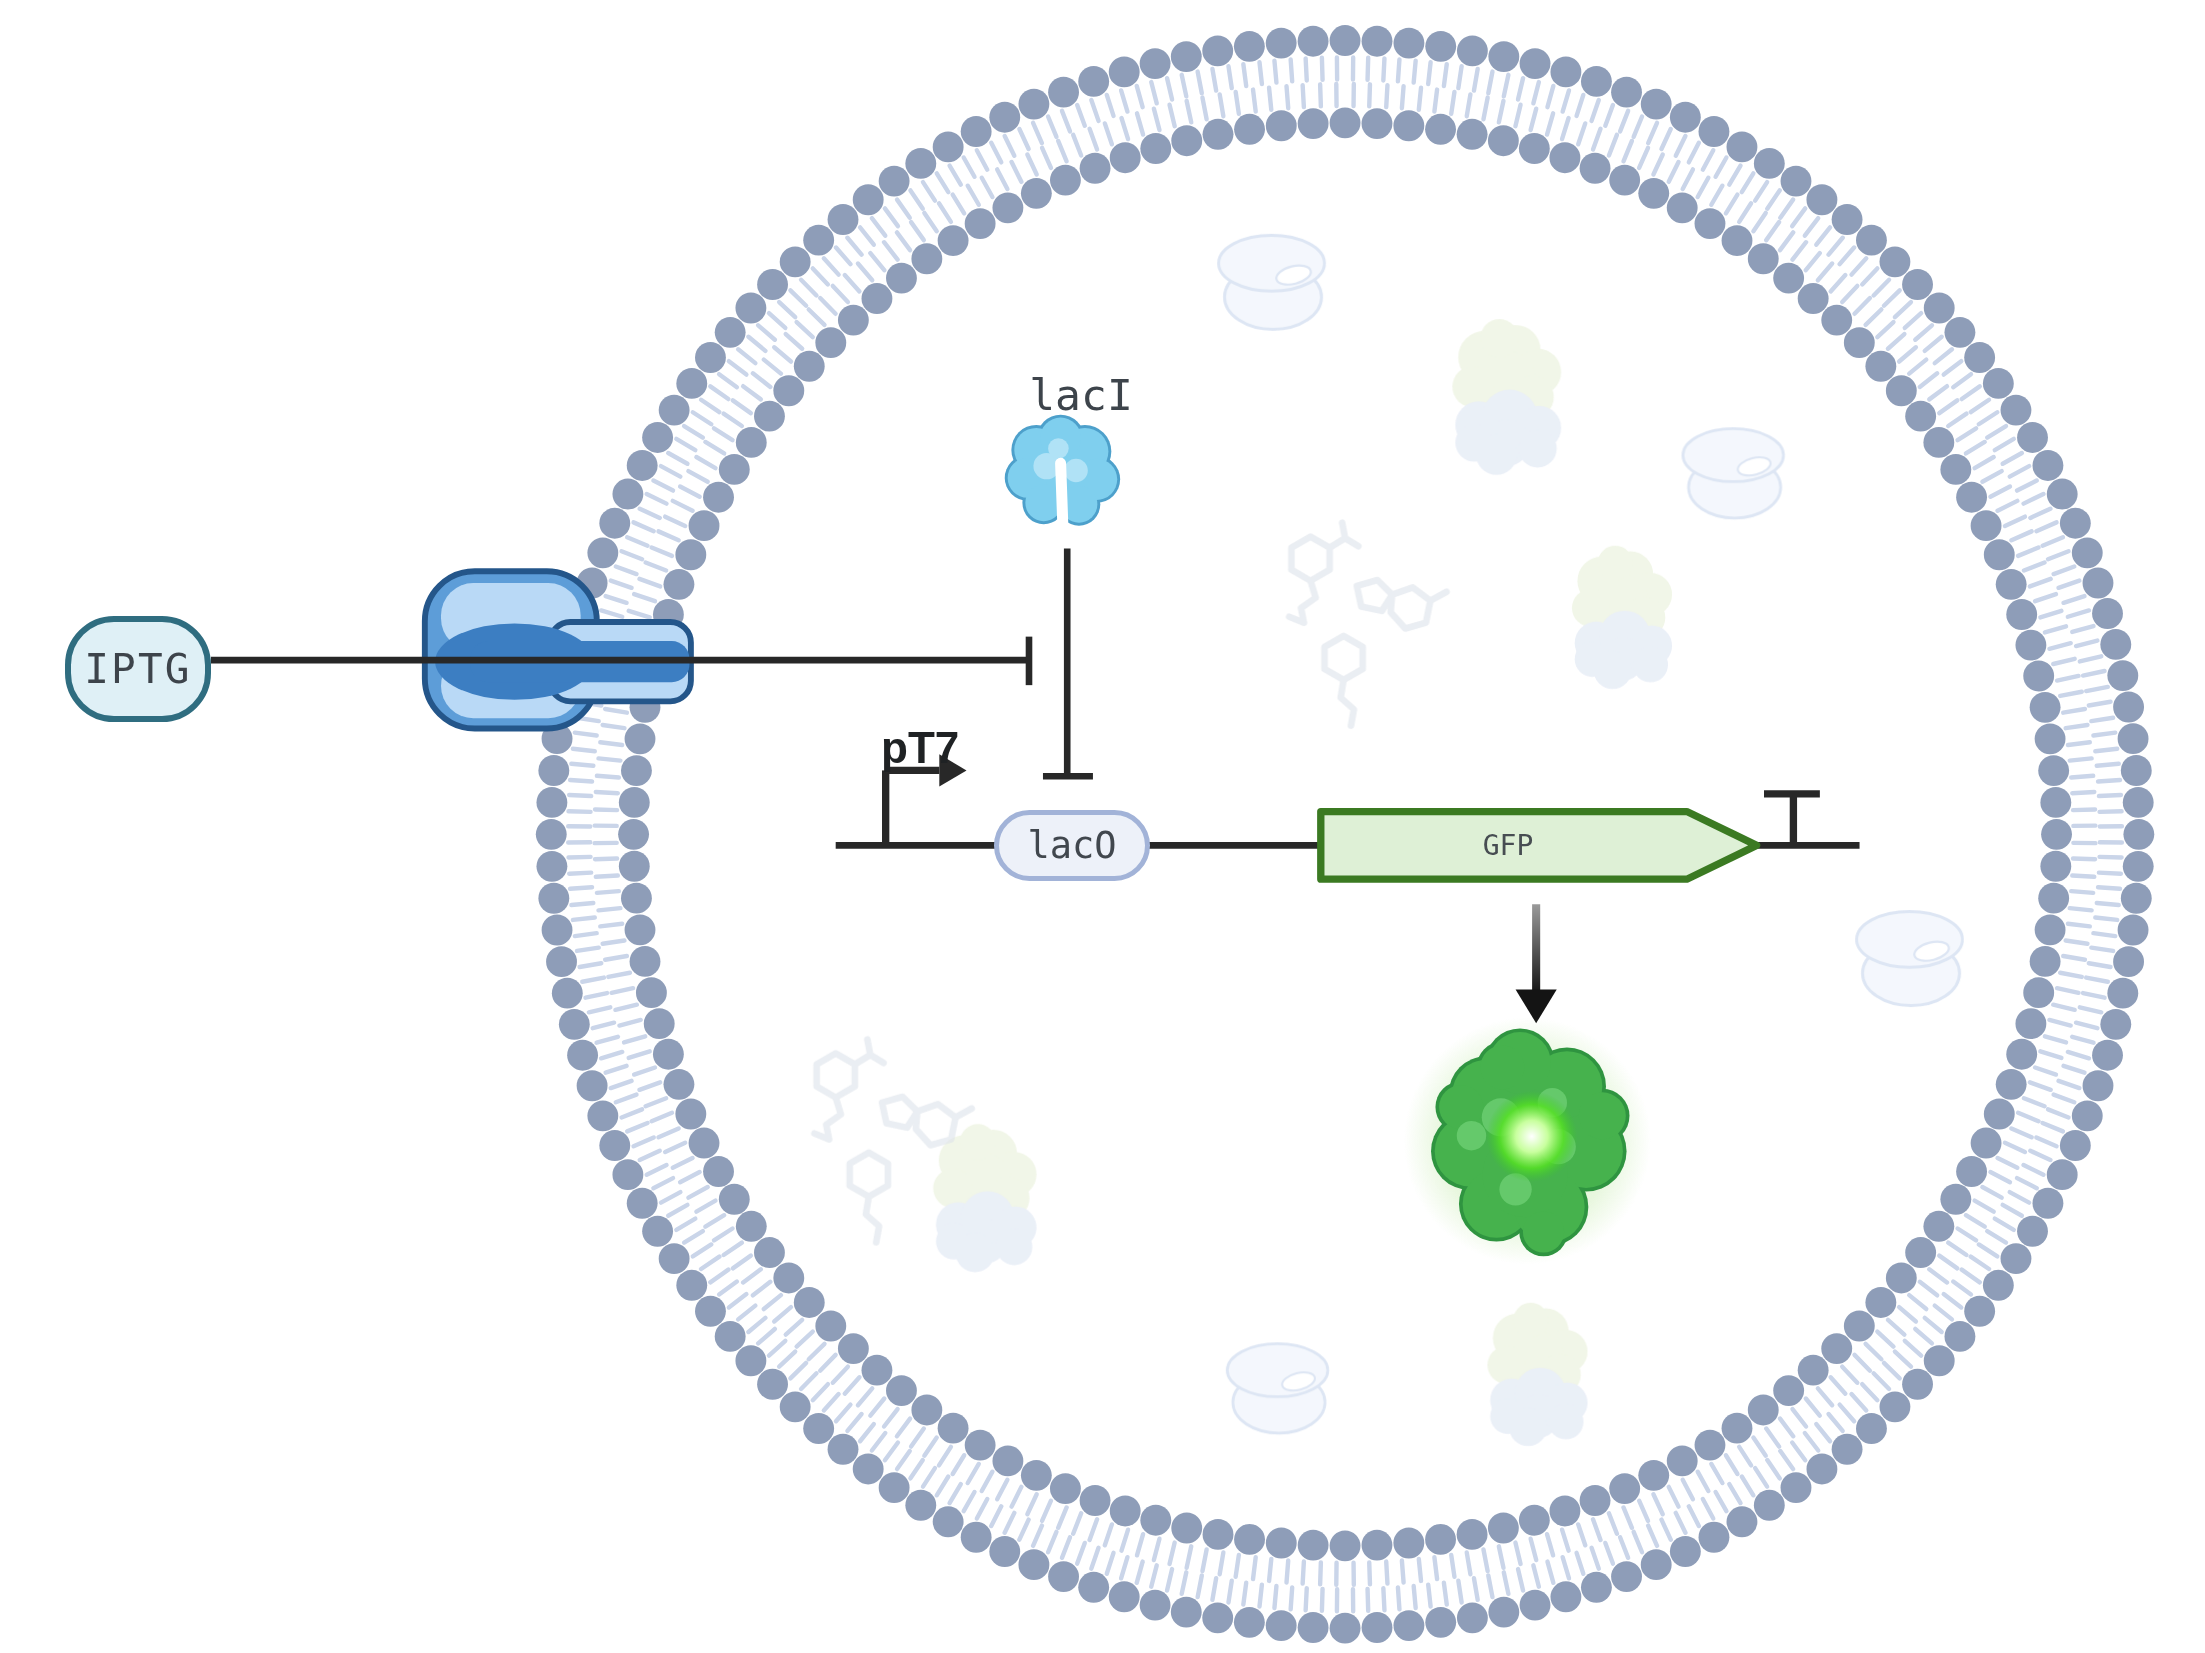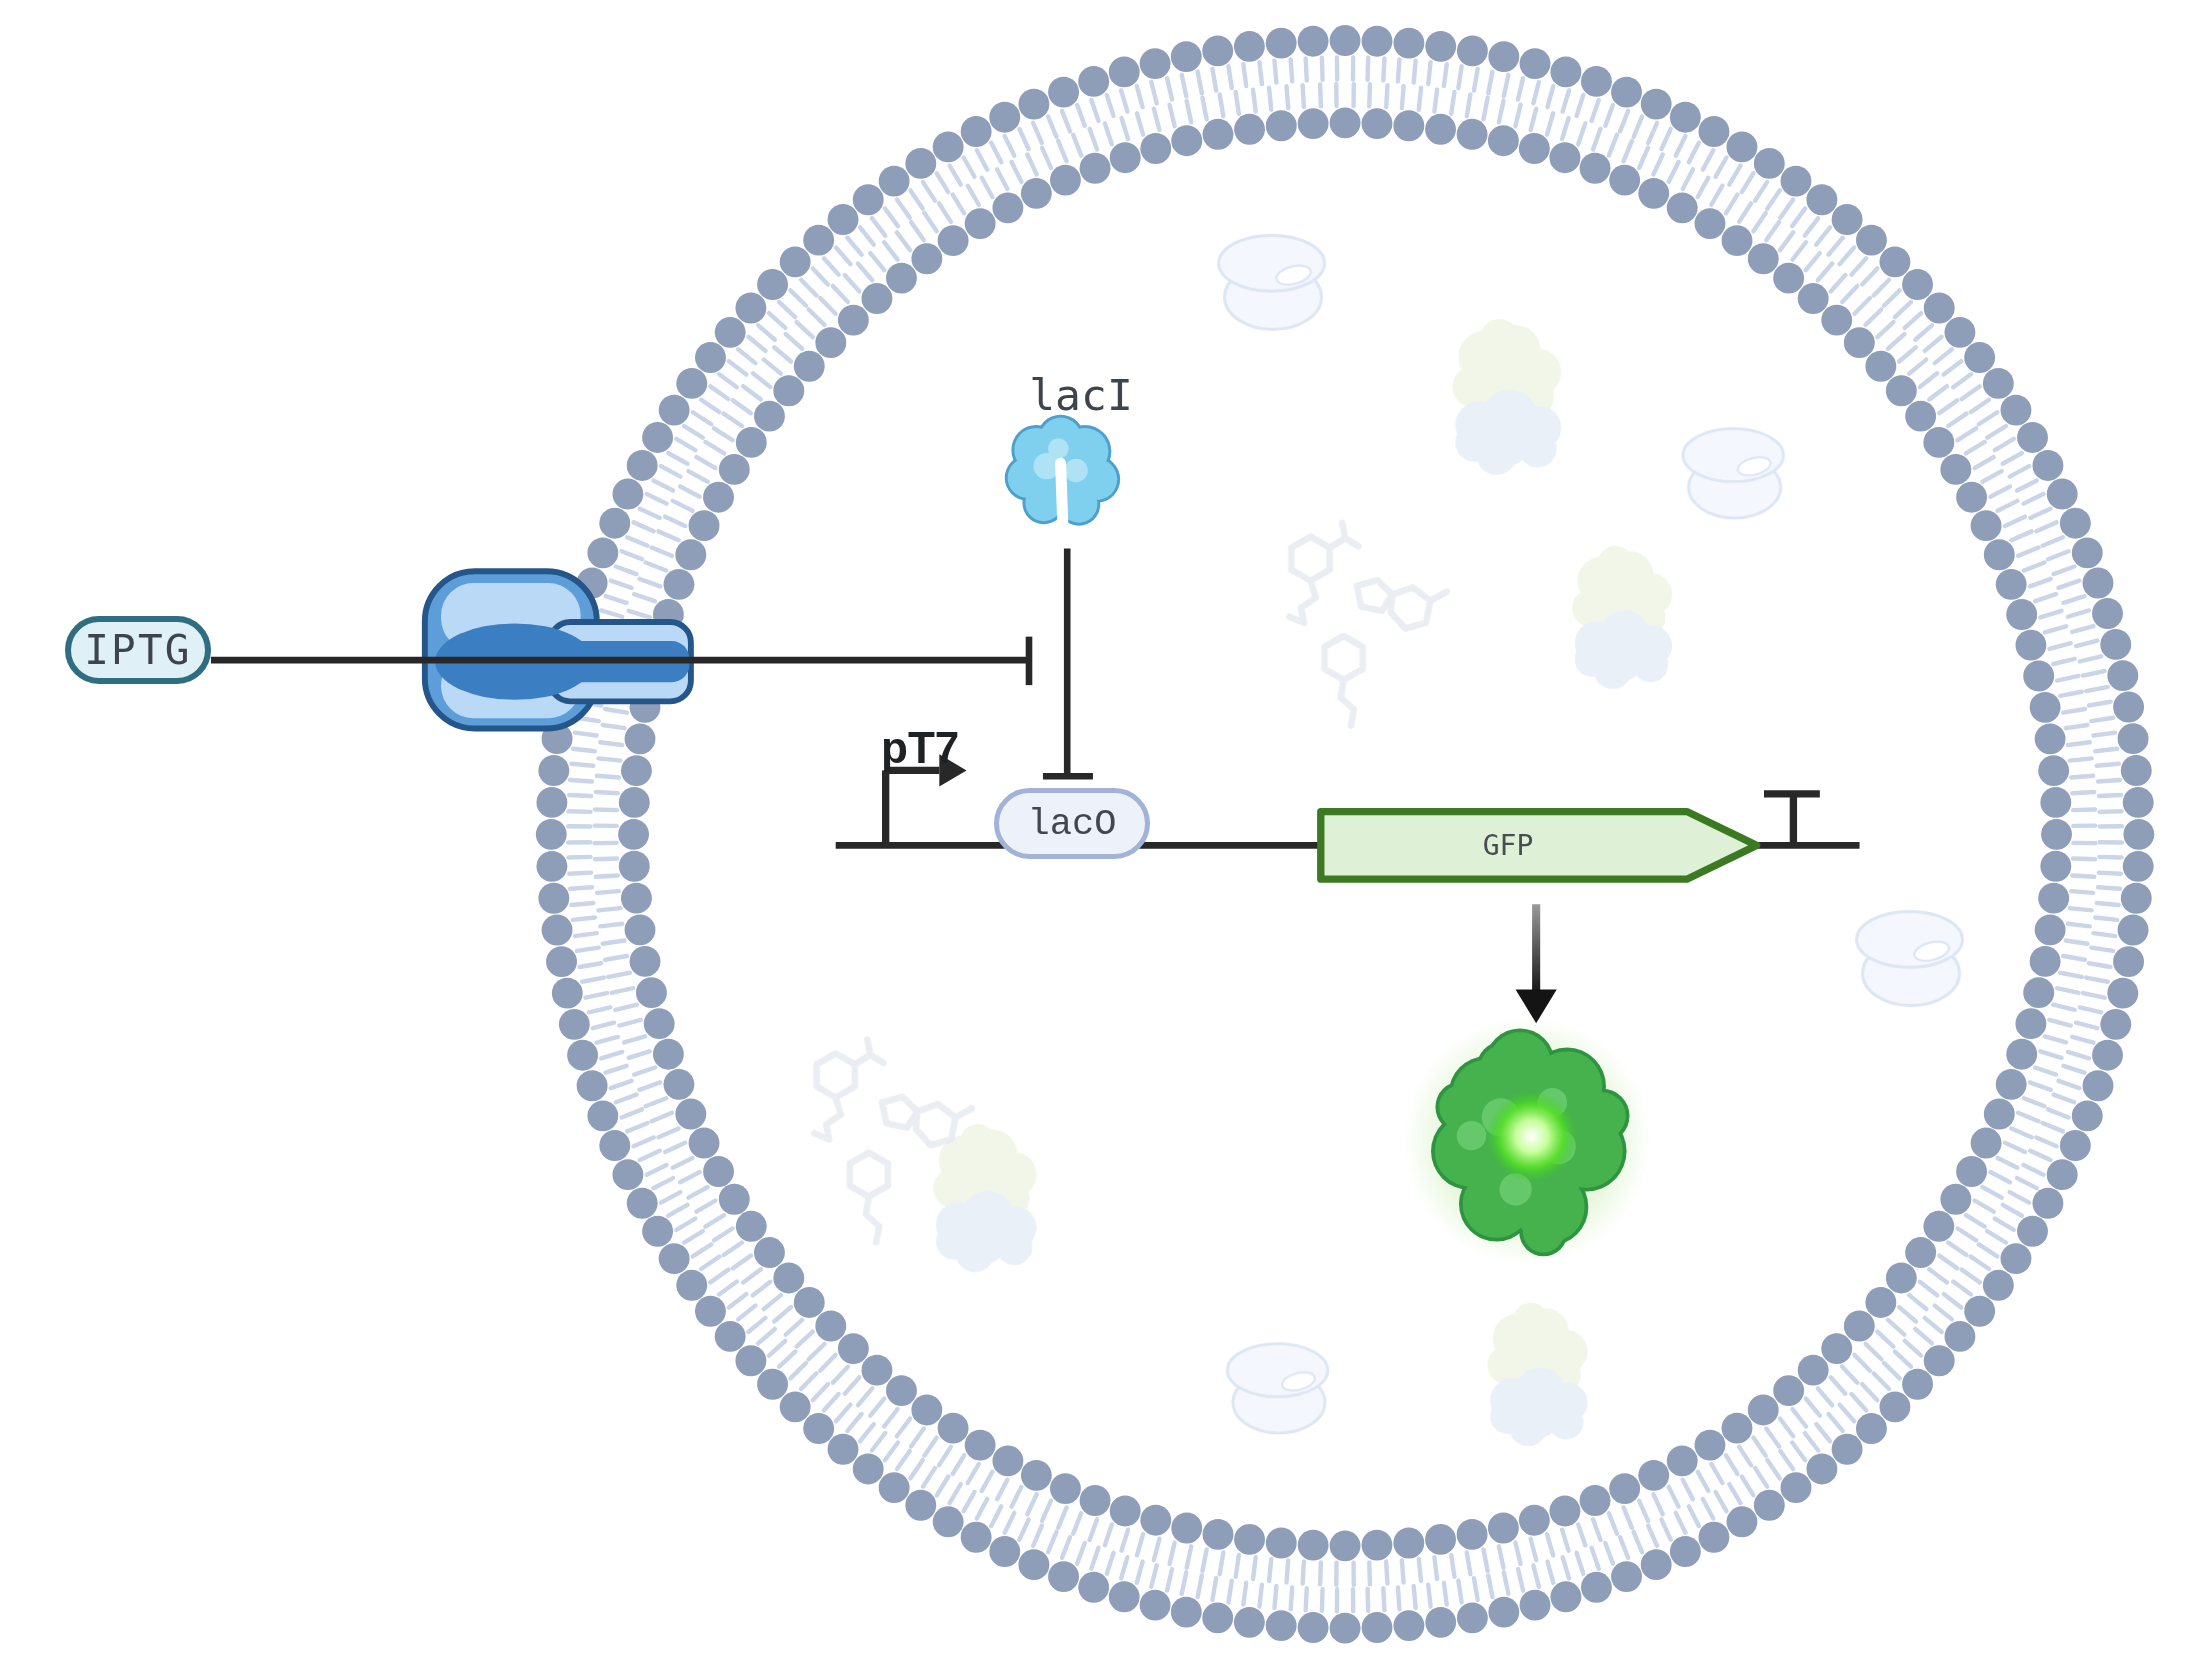--- a/index.html
+++ b/index.html
@@ -1,24 +1,24 @@
 <!DOCTYPE html>
 <html style="--membrane_head: #8e9db8; --membrane_tail: #cad5e9; --line: #282828; --iptg_fill: #dff0f6; --iptg_border: #2f6d80; --laco_fill: #edf1f9; --laco_border: #a2b3d8; --gene_fill: #def0d6; --gene_stroke: #3b7a22; --laci_main: #7fcfee; --laci_dark: #4da0cb; --laci_light: #b0e2f6; --gfp_main: #46b24d; --gfp_dark: #2f9440; --gfp_light: #65c96b; --transporter_mid: #5d9dd8; --transporter_light: #b9d9f6; --transporter_dark: #3c7ec2; --transporter_outline: #24568a; --ribosome_fill: #eff4fc; --ribosome_stroke: #ccd9ee; --poly_green: #e9f1da; --poly_blue: #dee6f3; --mol_stroke: #d3dae4;font-size:11.8px"><head>
 <meta charset="utf-8">
 <style>
   html,body{margin:0;padding:0;background:#ffffff;}
   #canvas{position:relative;width:2205px;height:1654px;background:#ffffff;overflow:hidden;
           font-family:"DejaVu Sans Mono", monospace;}
   #diagram{position:absolute;left:0;top:0;}
   .overlay{position:absolute;display:flex;align-items:center;justify-content:center;
            box-sizing:border-box;color:#3d444b;}
-  #iptg-pill{left:65px;top:616px;width:146px;height:68px;border:6.6px solid var(--iptg_border);
+  #iptg-pill{left:65px;top:616px;width:146px;height:106px;border:6.6px solid var(--iptg_border);
              background:var(--iptg_fill);border-radius:49px;font-size:41px;letter-spacing:2.2px;}
-  #laco-pill{left:994px;top:788px;width:156px;height:71px;border:5.1px solid var(--laco_border);
-             background:var(--laco_fill);border-radius:38px;font-size:37px;color:#41474e;font-family:Liberation Mono, monospace;}
+  #laco-pill{left:994px;top:810px;width:156px;height:71px;border:5.1px solid var(--laco_border);
+             background:var(--laco_fill);border-radius:38px;font-size:37px;color:#41474e;}
   #laci-label{left:1067px;top:395px;transform:translate(-50%,-50%);font-size:43px;margin-left:14px;}
   #pt7-label{left:881px;top:723px;font-family:"Liberation Sans",sans-serif;font-weight:700;
              font-size:44px;color:#1f2224;}
   #gfp-gene-label{left:1508px;top:845px;transform:translate(-50%,-50%);font-size:28px;color:#474d52;}
 </style>
 </head>
 <body>
 
 <div id="canvas">
 

